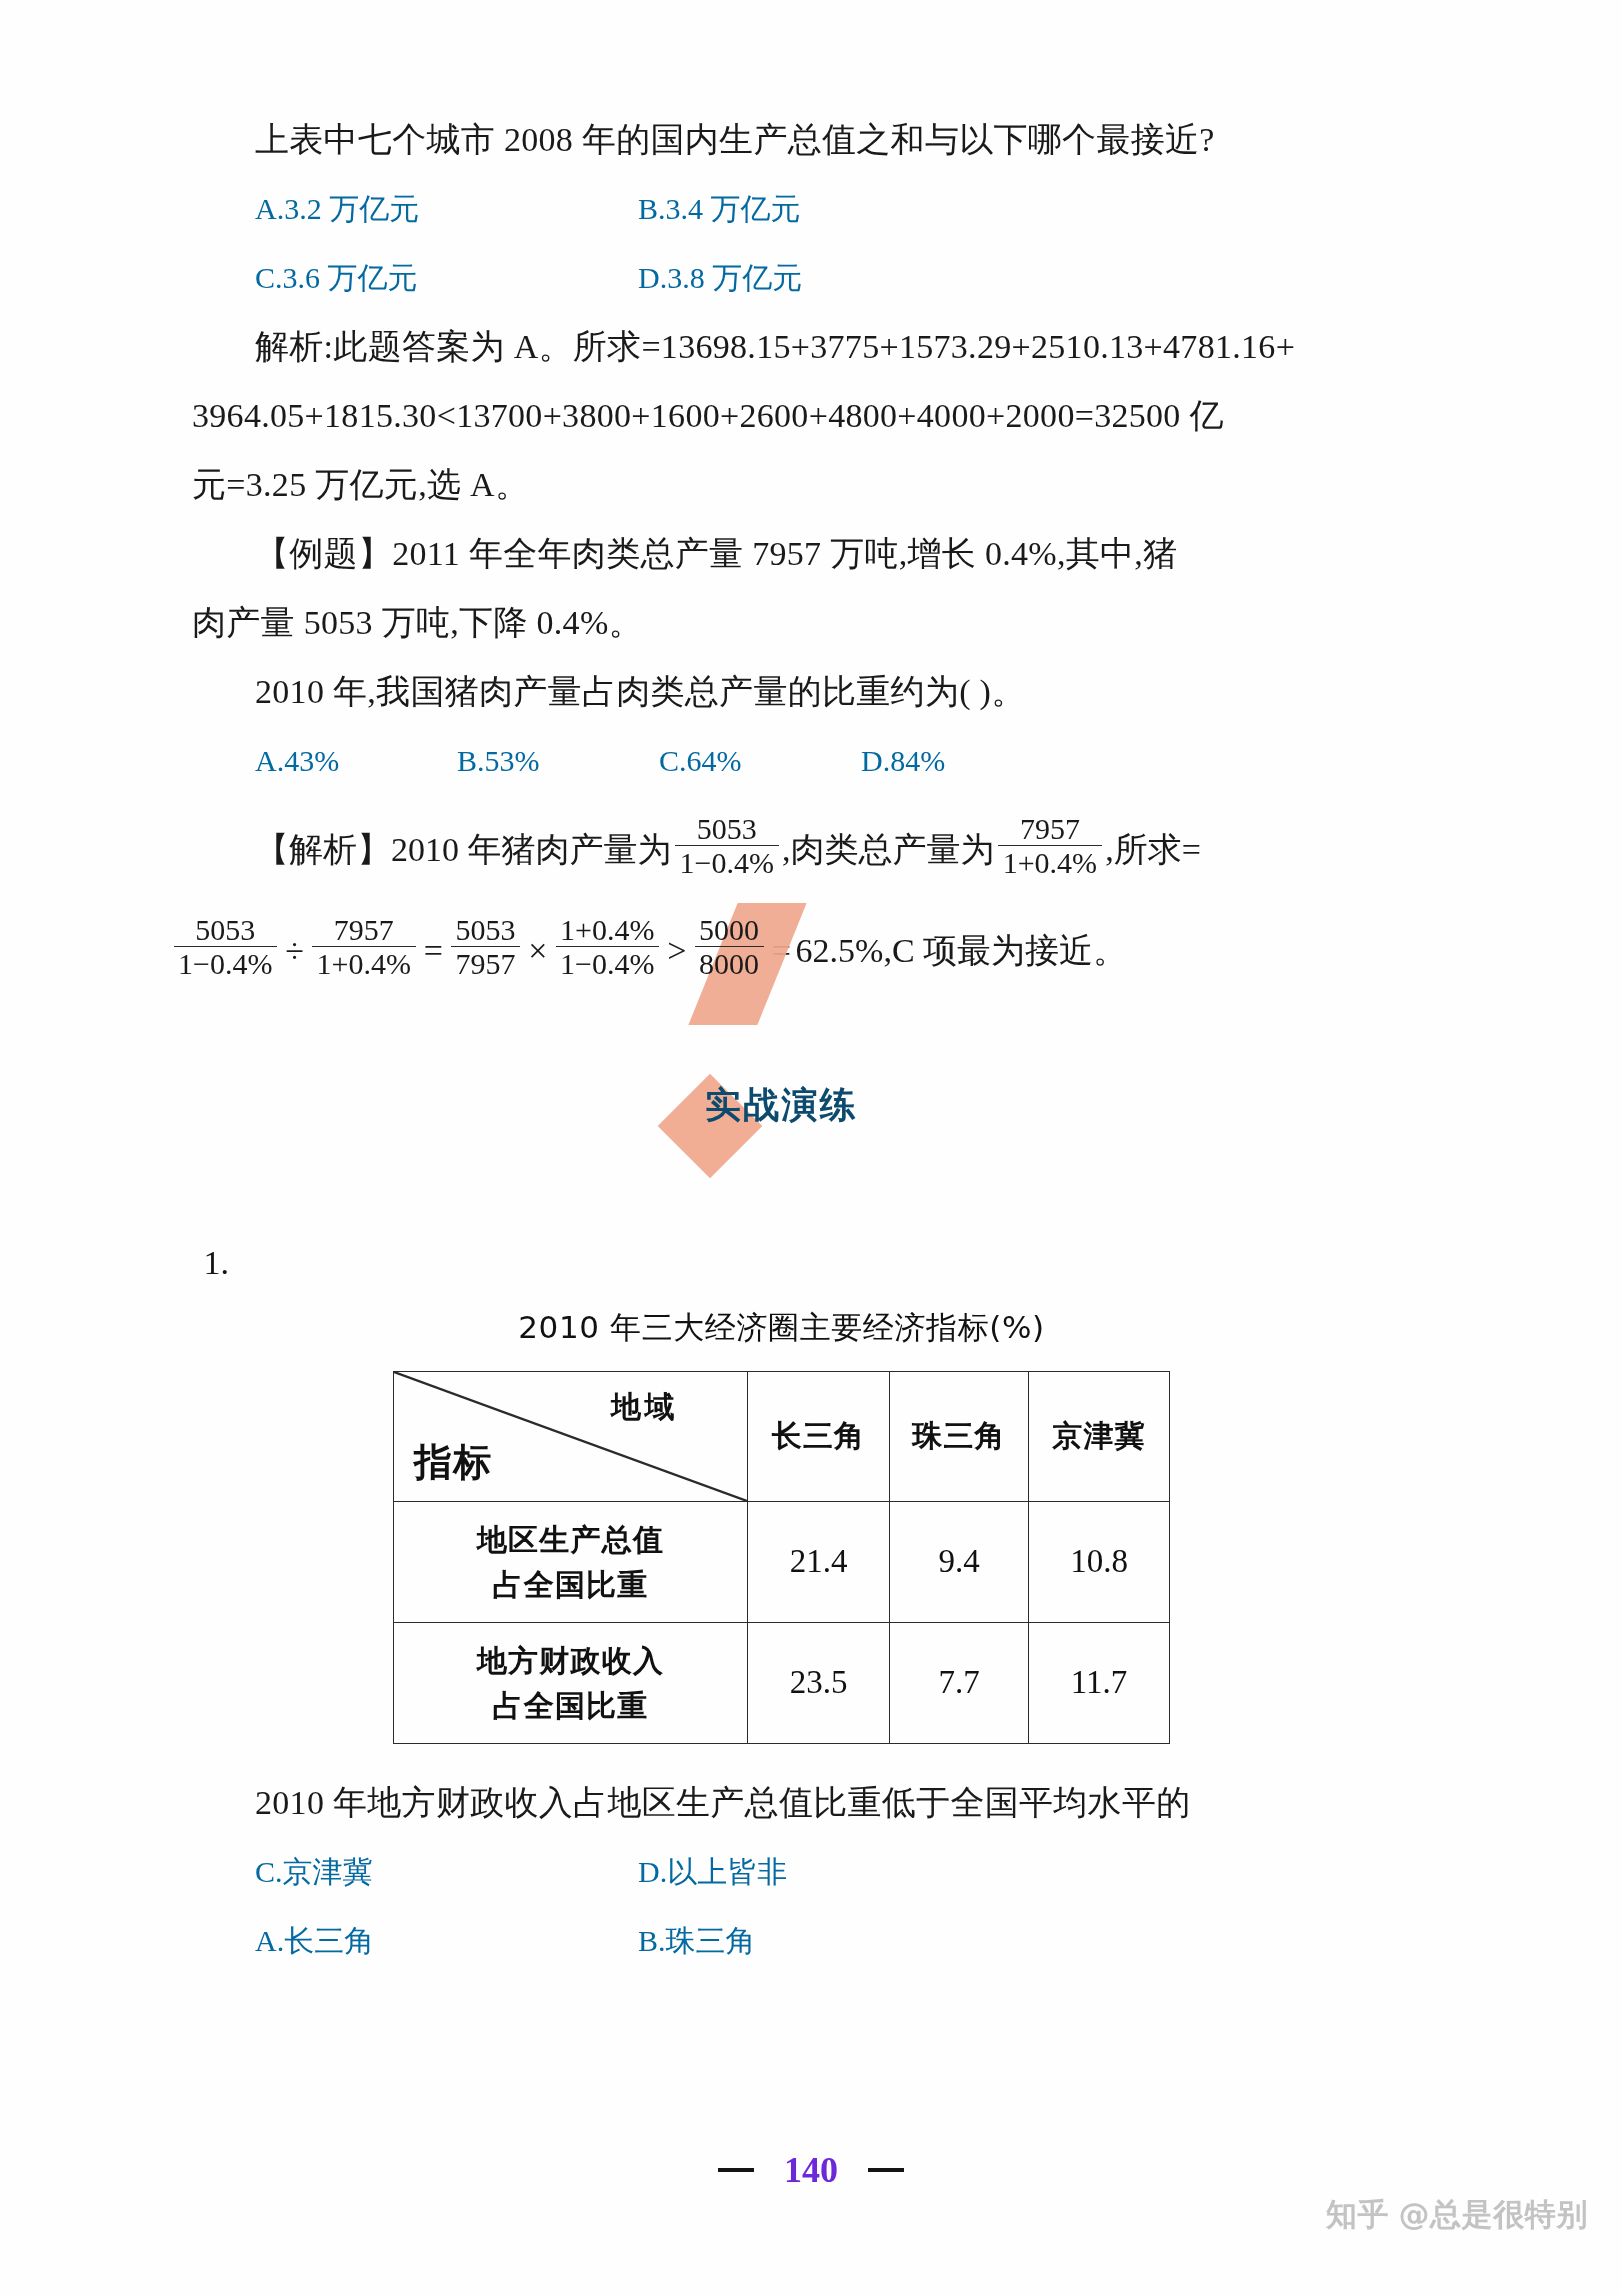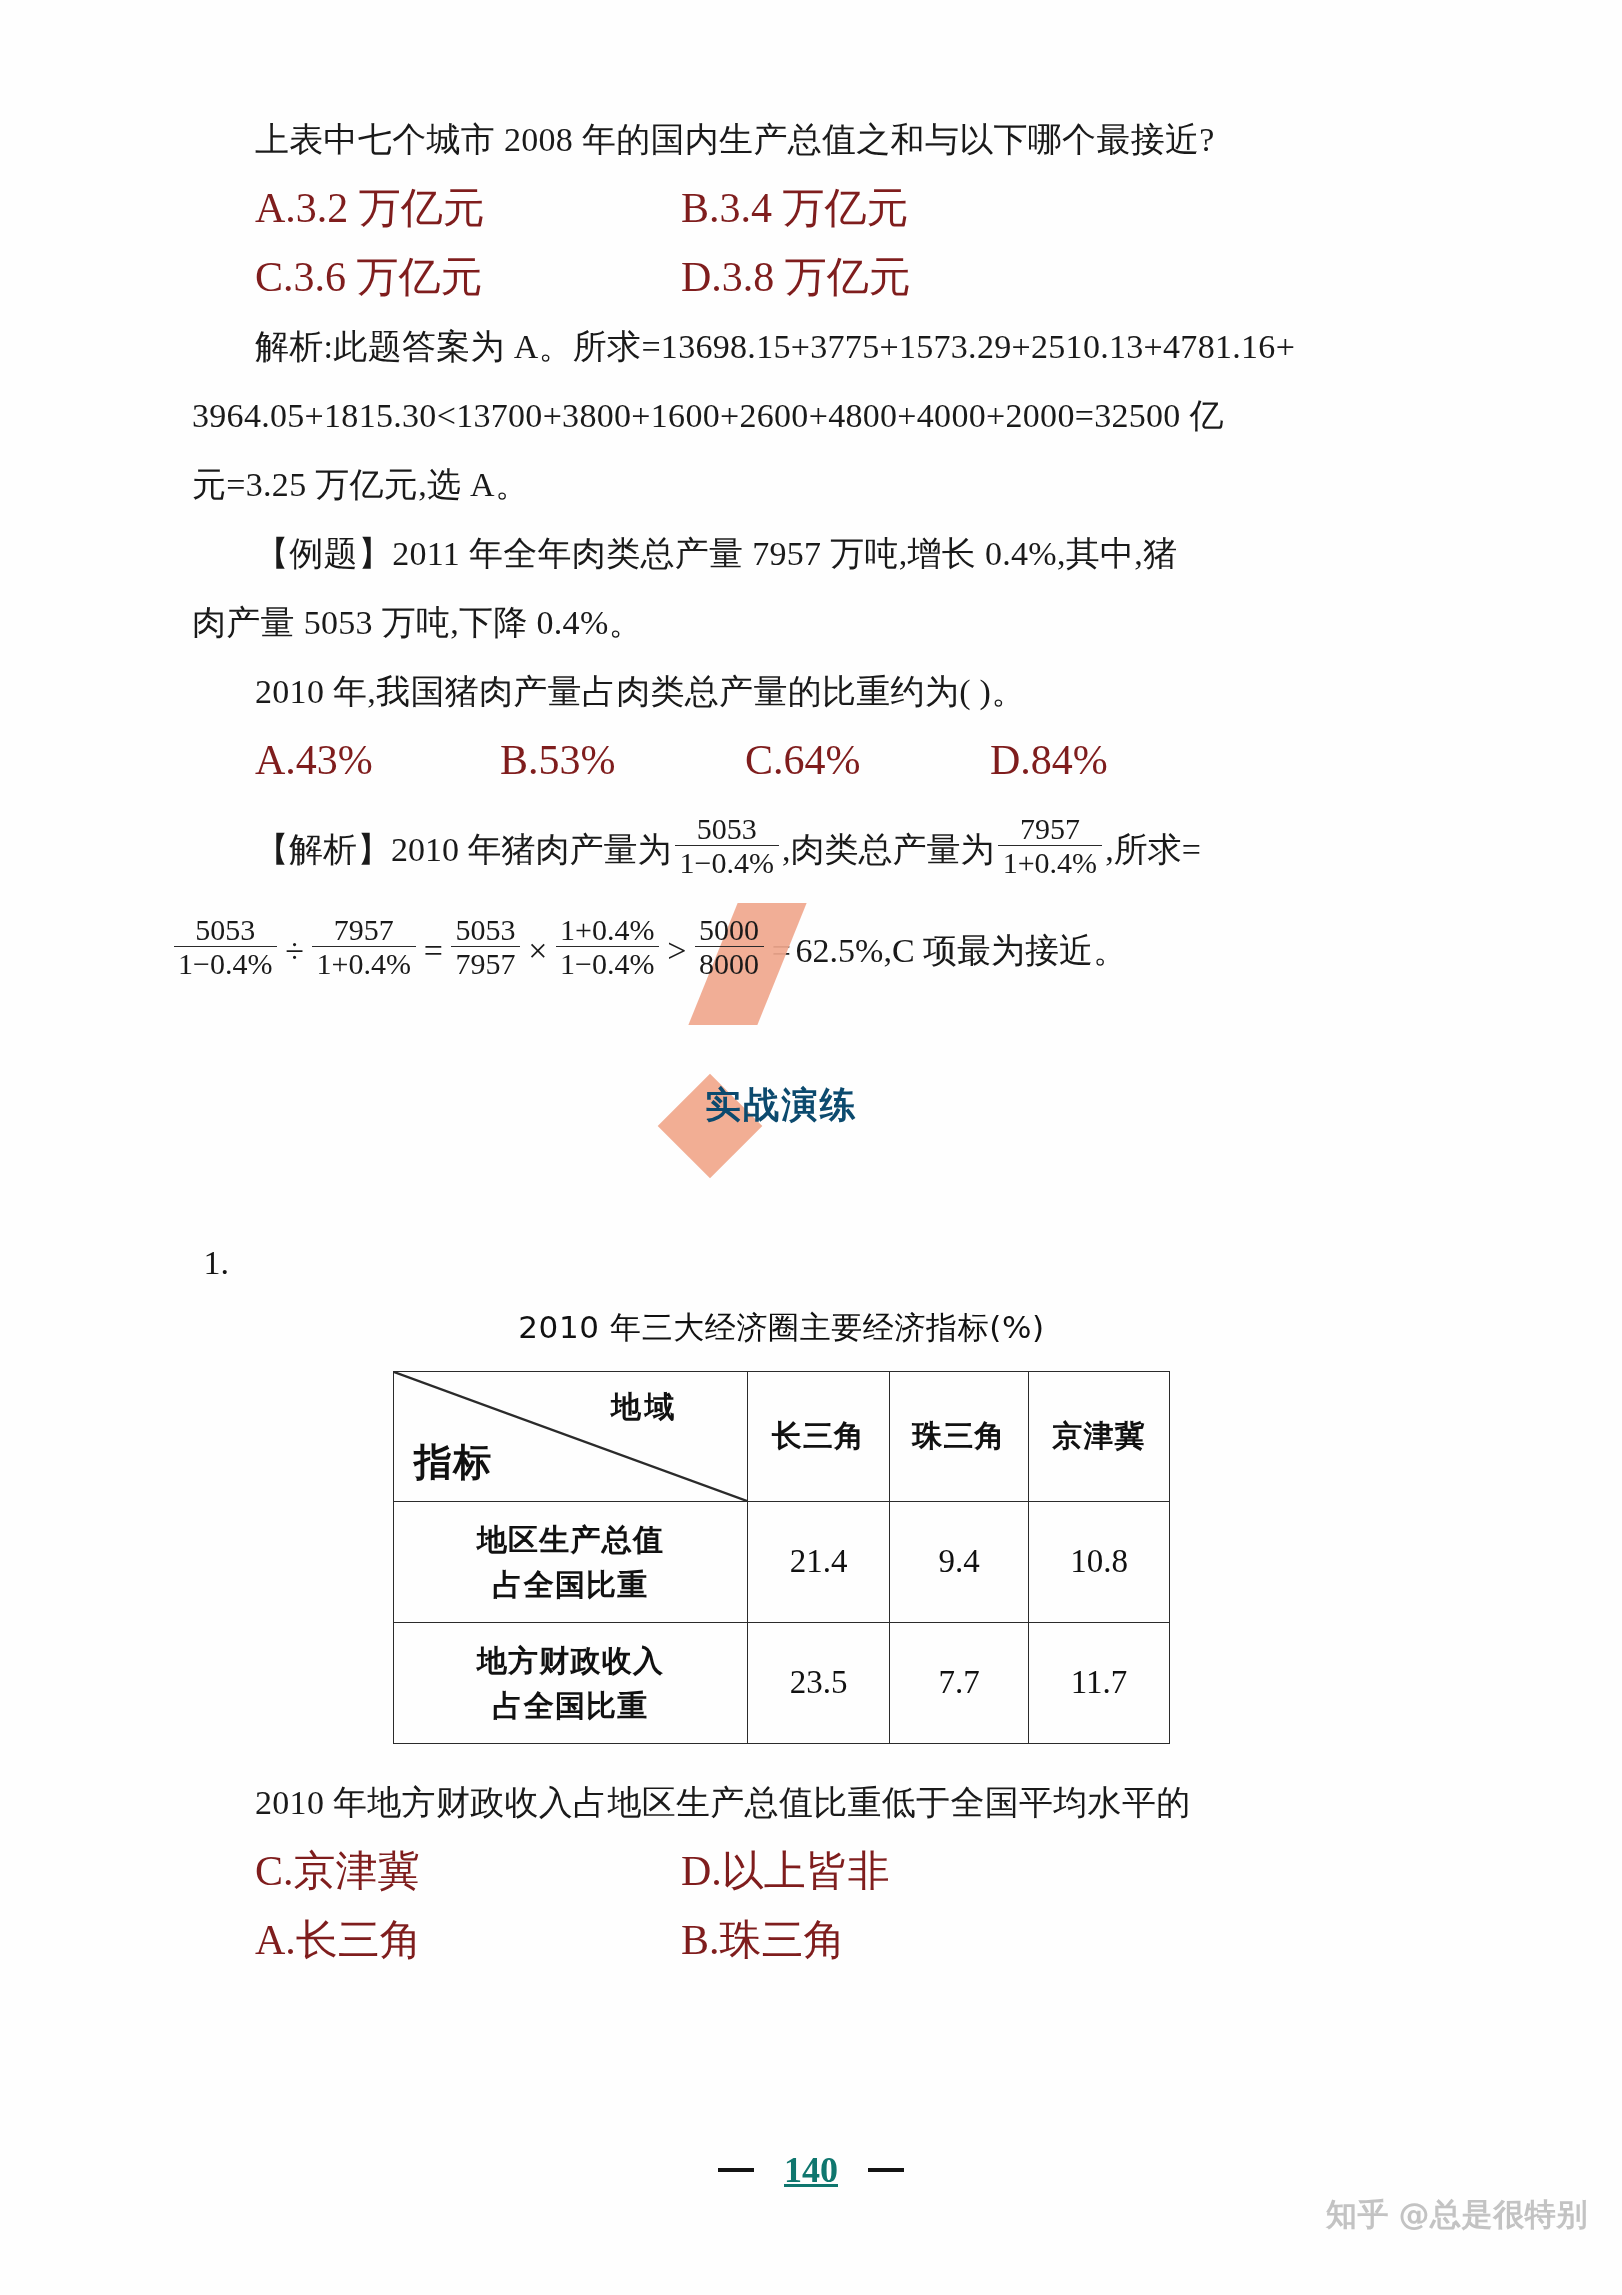--- a/index.html
+++ b/index.html
@@ -30,24 +30,23 @@
     font-size: 34px;
     line-height: 69px;
     letter-spacing: 0.3px;
     color: #1a1a1a;
     white-space: nowrap;
   }
   .para.indent { text-indent: 63px; }
 
   .opt-row {
     display: flex;
-    font-size: 42px;
+    font-size: 30px;
     line-height: 69px;
-    color: #7f1d1d;
-    gap: 43px;
+    color: #0369a1;
   }
   .opt-row .opt { }
   .opt-2col .opt:nth-child(1) { width: 383px; margin-left: 63px; }
   .opt-2col .opt:nth-child(2) { }
 
   .opt-4col .opt { width: 202px; }
   .opt-4col .opt:first-child { margin-left: 63px; }
 
   
   .frac {
@@ -204,22 +203,21 @@
     width: 1622px;
     text-align: center;
   }
   .footer .pg {
     display: inline-flex;
     align-items: center;
     gap: 30px;
     font-family: "Liberation Serif", serif;
     font-weight: bold;
     font-size: 36px;
-    color: #0f766e;
-    text-decoration: underline;
+    color: #6d28d9;
   }
   .footer .dash {
     display: inline-block;
     width: 36px;
     height: 3.5px;
     background: #141414;
   }
   .watermark {
     position: absolute;
     right: 34px;

